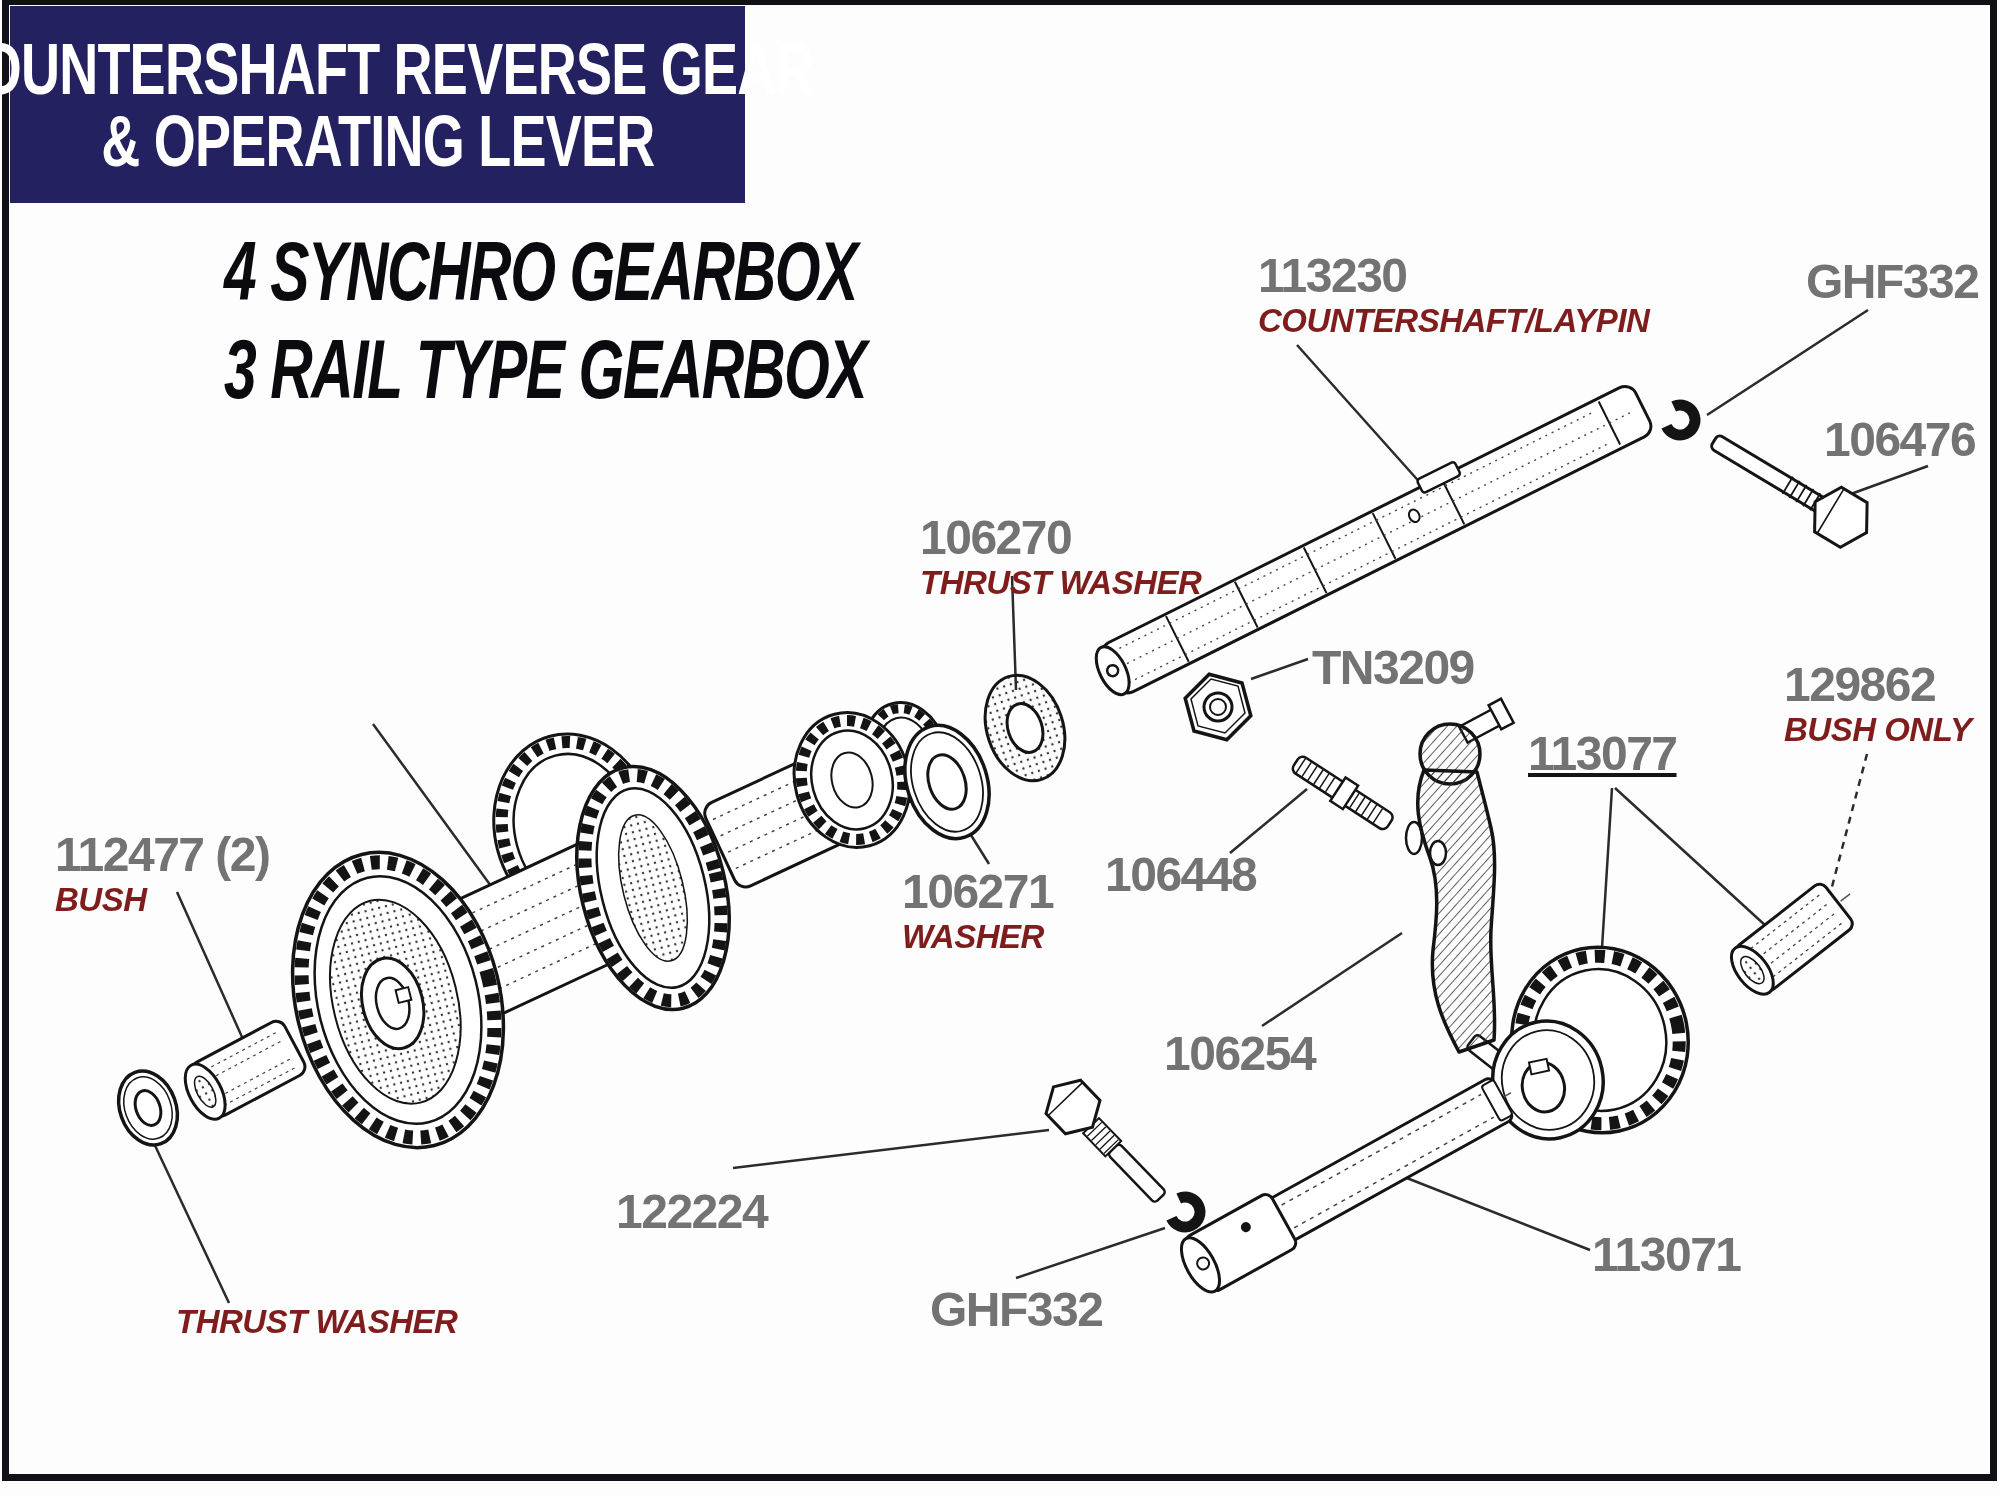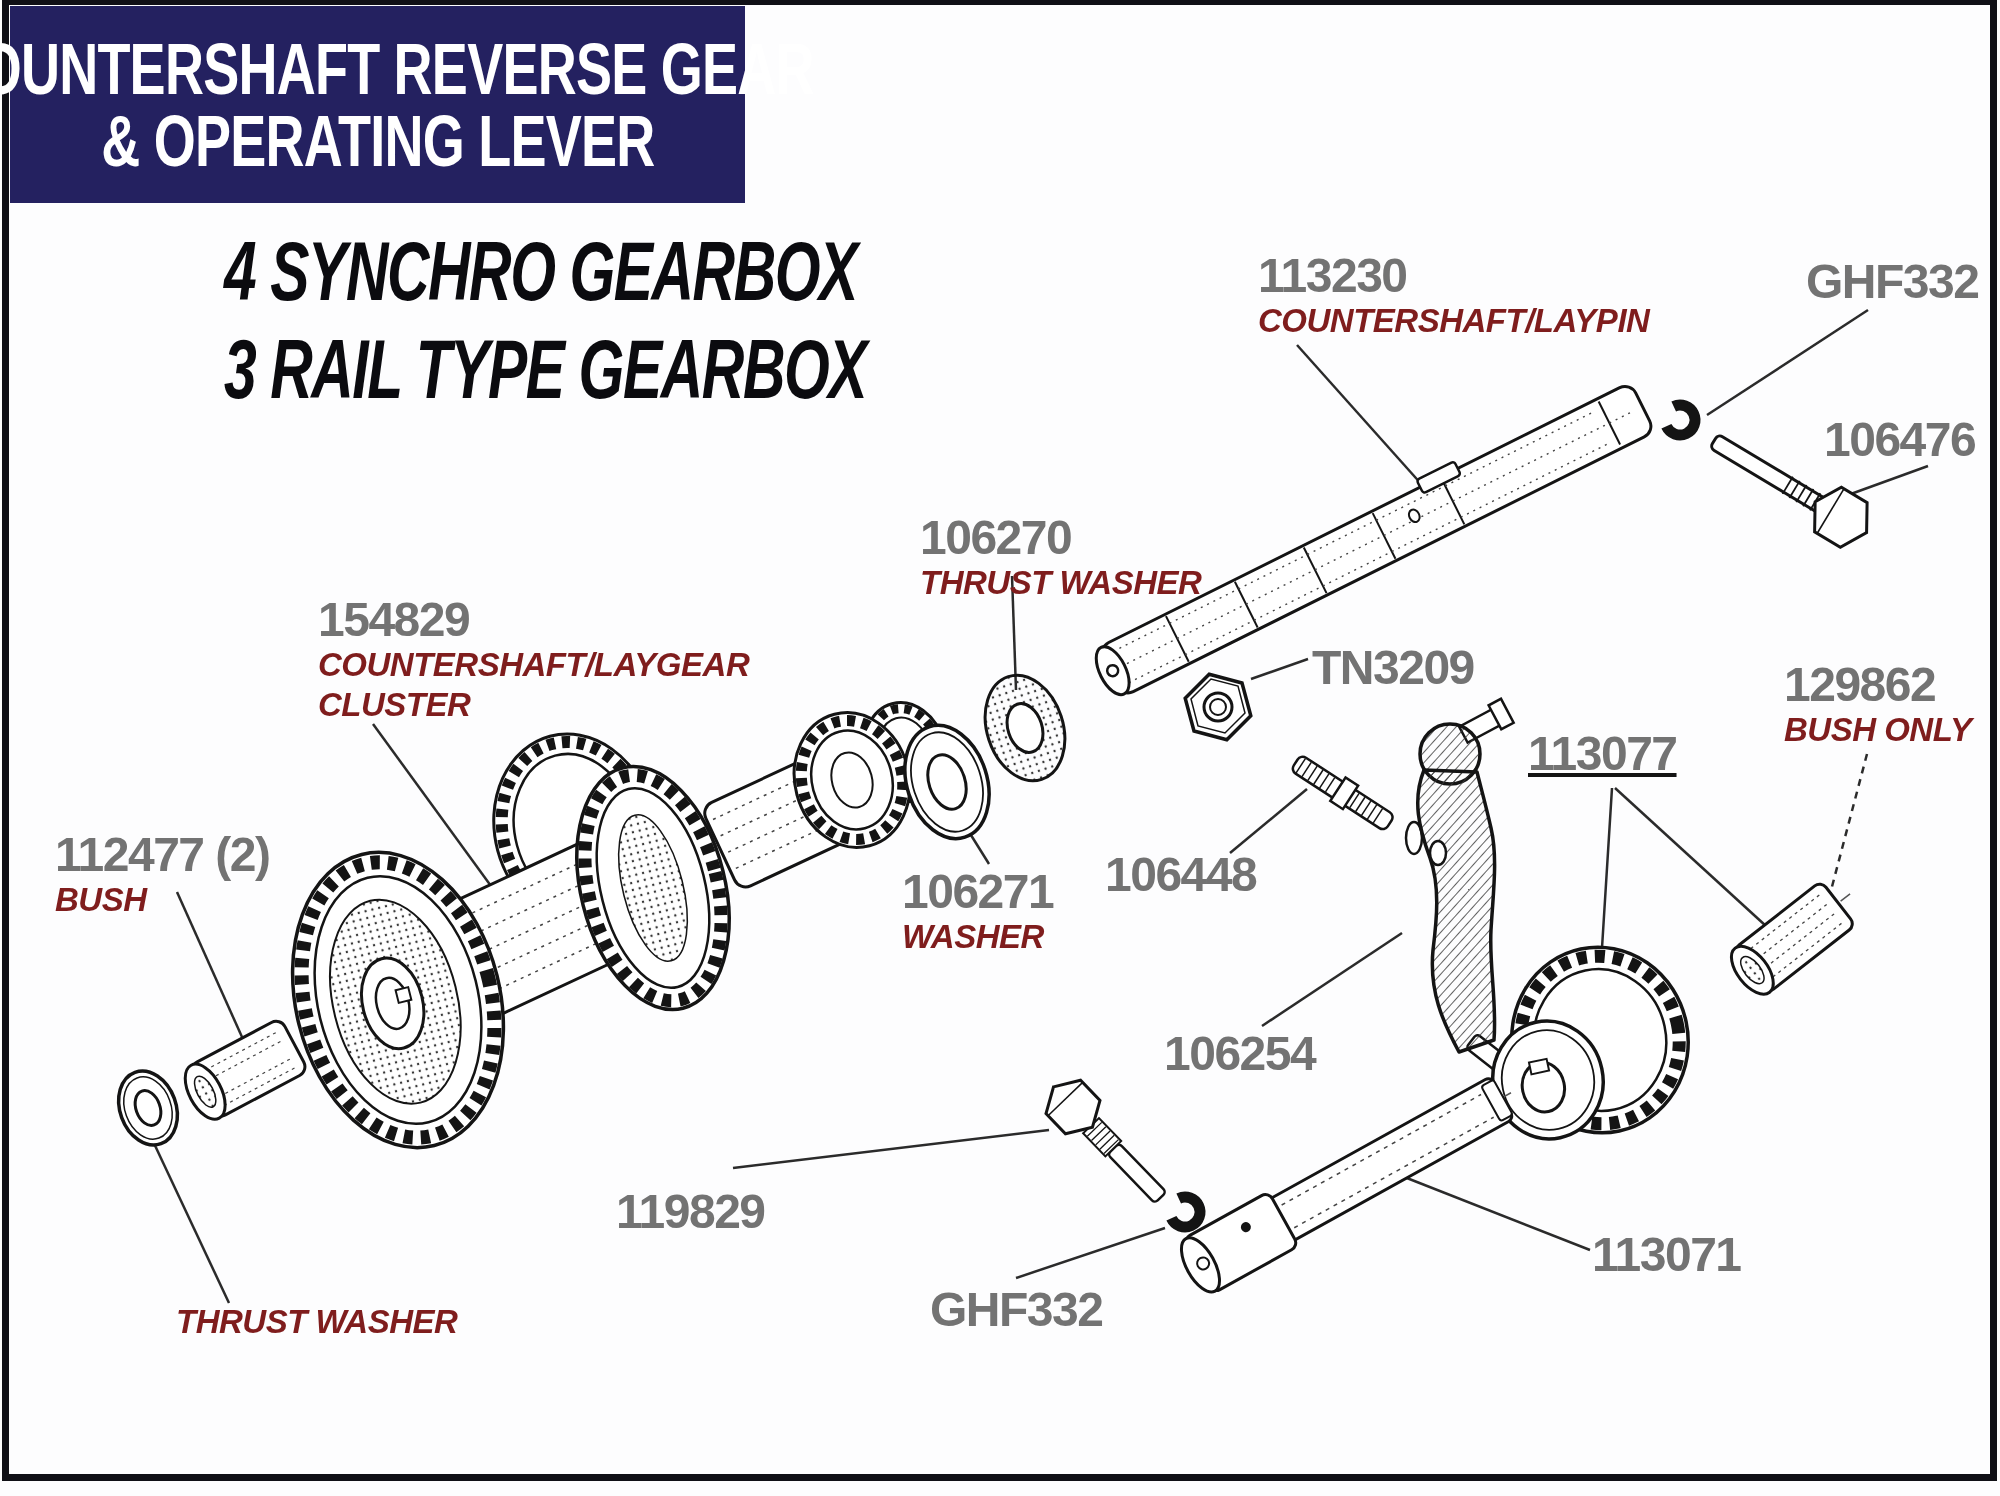--- a/index.html
+++ b/index.html
@@ -316,25 +316,20 @@
 
   <div class="plabel lbl-106476">
     <div class="pnum">106476</div>
   </div>
 
   <div class="plabel lbl-106270">
     <div class="pnum">106270</div>
     <div class="pdesc">THRUST WASHER</div>
   </div>
 
-  <div class="plabel lbl-154829">
-    <div class="pnum">154829</div>
-    <div class="pdesc">COUNTERSHAFT/LAYGEAR</div>
-    <div class="pdesc">CLUSTER</div>
-  </div>
 
   <div class="plabel lbl-112477">
     <div class="pnum">112477 (2)</div>
     <div class="pdesc">BUSH</div>
   </div>
 
   <div class="plabel lbl-106271">
     <div class="pnum">106271</div>
     <div class="pdesc">WASHER</div>
   </div>
@@ -354,21 +349,21 @@
   <div class="plabel lbl-129862">
     <div class="pnum">129862</div>
     <div class="pdesc">BUSH ONLY</div>
   </div>
 
   <div class="plabel lbl-106254">
     <div class="pnum">106254</div>
   </div>
 
   <div class="plabel lbl-106477">
-    <div class="pnum">119829</div>
+    <div class="pnum">122224</div>
   </div>
 
   <div class="plabel lbl-ghf332-bot">
     <div class="pnum">GHF332</div>
   </div>
 
   <div class="plabel lbl-113071">
     <div class="pnum">113071</div>
   </div>
 

